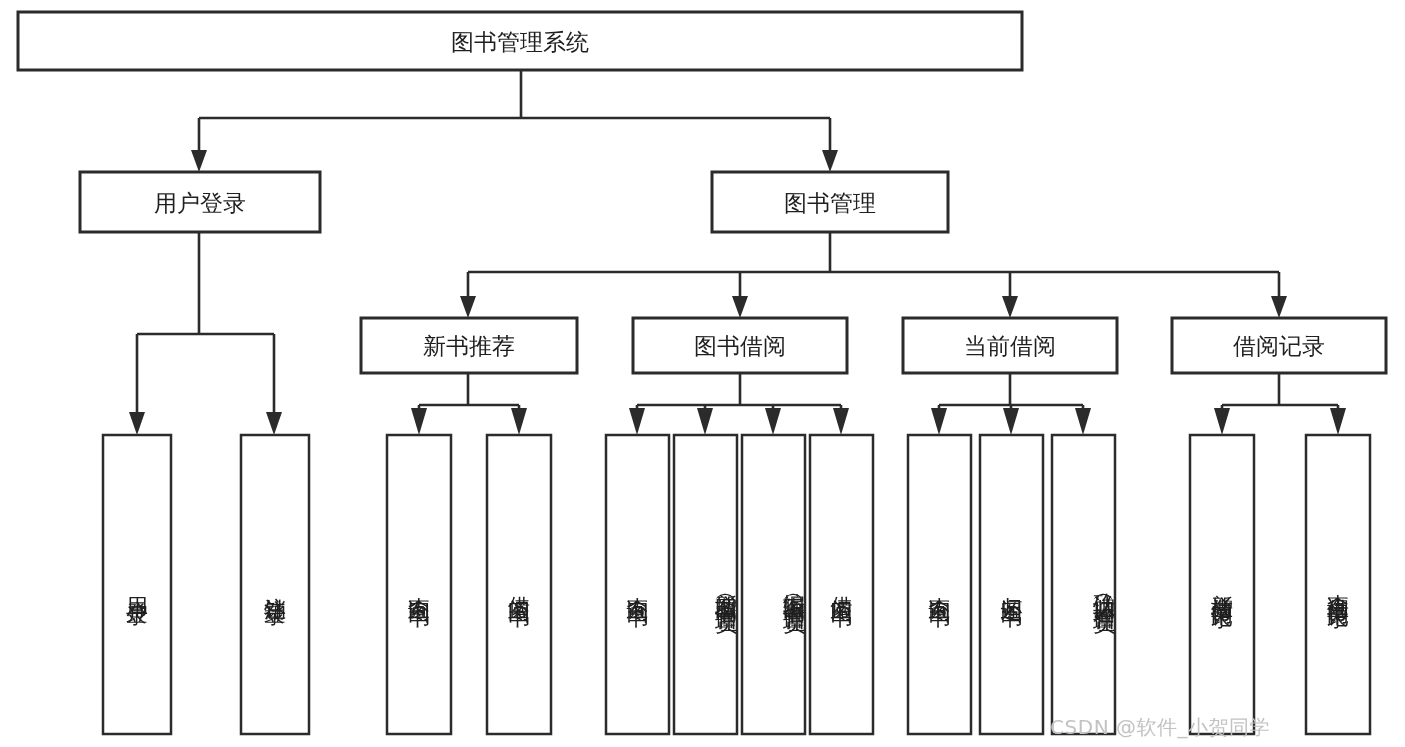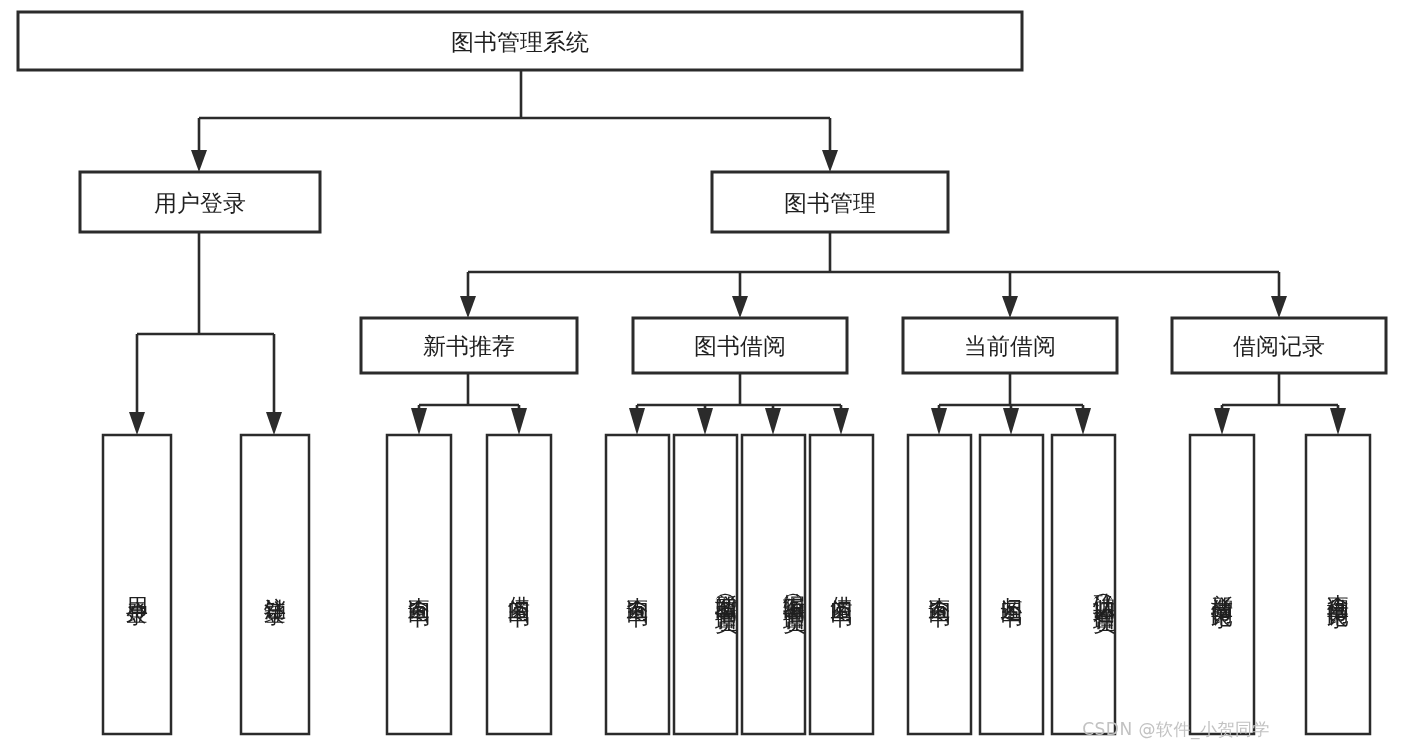--- a/index.html
+++ b/index.html
@@ -51,21 +51,21 @@
     font-size: 23px;
     fill: #1f1f1f;
     text-anchor: middle;
     dominant-baseline: central;
   }
   .watermark {
     position: absolute;
     right: 10px;
     bottom: 6px;
     font-family: "DejaVu Sans", "Liberation Sans", sans-serif;
-    font-size: 17px;
+    font-size: 20px;
     color: #c2c2c2;
     letter-spacing: 0.5px;
     white-space: nowrap;
     pointer-events: none;
   }
   
   .vleaf-label {
     position: absolute;
     writing-mode: vertical-rl;
     text-orientation: upright;

